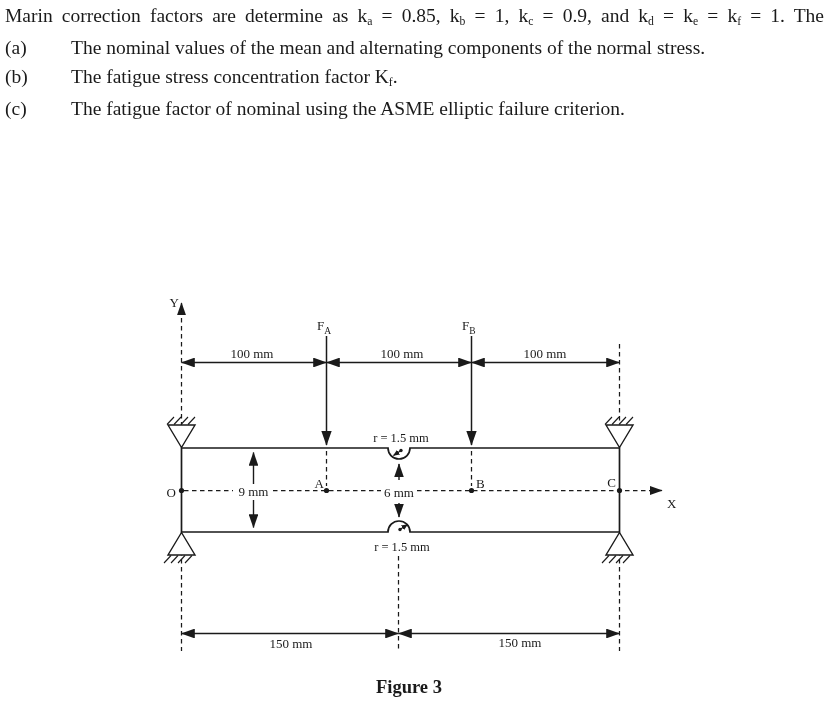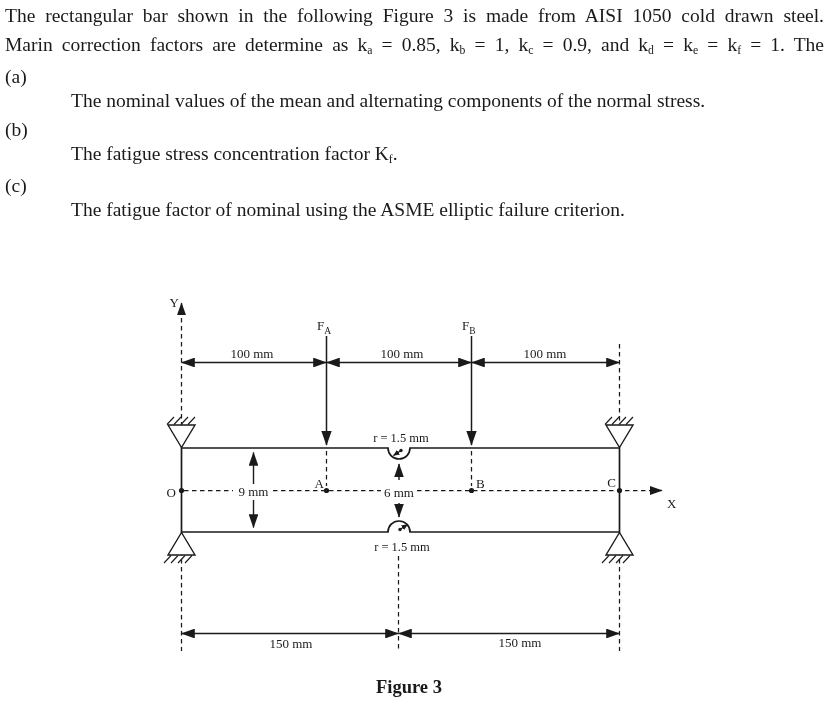--- a/index.html
+++ b/index.html
@@ -17,21 +17,21 @@
   .line {
     font-size:19.5px;
     line-height:28.9px;
   }
   .just {
     text-align:justify;
     text-align-last:justify;
   }
   .item { display:flex; }
   .item-label { flex:0 0 66px; }
-  .item-body { flex:1 1 auto;margin-top:24px; }
+  .item-body { flex:1 1 auto; }
   .sub {
     font-size:0.60em;
     position:relative;
     top:0.27em;
   }
   svg.figure {
     position:absolute; left:0; top:0;
   }
   svg.figure text {
     font-family:"Liberation Serif", serif;
@@ -39,21 +39,20 @@
   }
   .flab { font-size:13px; }
   .rlab { font-size:12.5px; }
   .fsub { font-size:9.5px; }
   .caption { font-size:18.5px; font-weight:bold; }
 </style>
 </head>
 <body>
 
 <div class="text-block" id="problem-text">
-    <div class="line just"><span>The rectangular bar shown in the following Figure 3 is made from AISI 1050 cold drawn steel.</span></div>
     <div class="line just"><span>Marin correction factors are determine as k</span><span class="sub">a</span><span> = 0.85, k</span><span class="sub">b</span><span> = 1, k</span><span class="sub">c</span><span> = 0.9, and k</span><span class="sub">d</span><span> = k</span><span class="sub">e</span><span> = k</span><span class="sub">f</span><span> = 1. The</span></div>
     <div class="line item">
       <span class="item-label">(a)</span>
       <span class="item-body"><span>The nominal values of the mean and alternating components of the normal stress.</span></span>
     </div>
     <div class="line item">
       <span class="item-label">(b)</span>
       <span class="item-body"><span>The fatigue stress concentration factor K</span><span class="sub">f</span><span>.</span></span>
     </div>
     <div class="line item">

